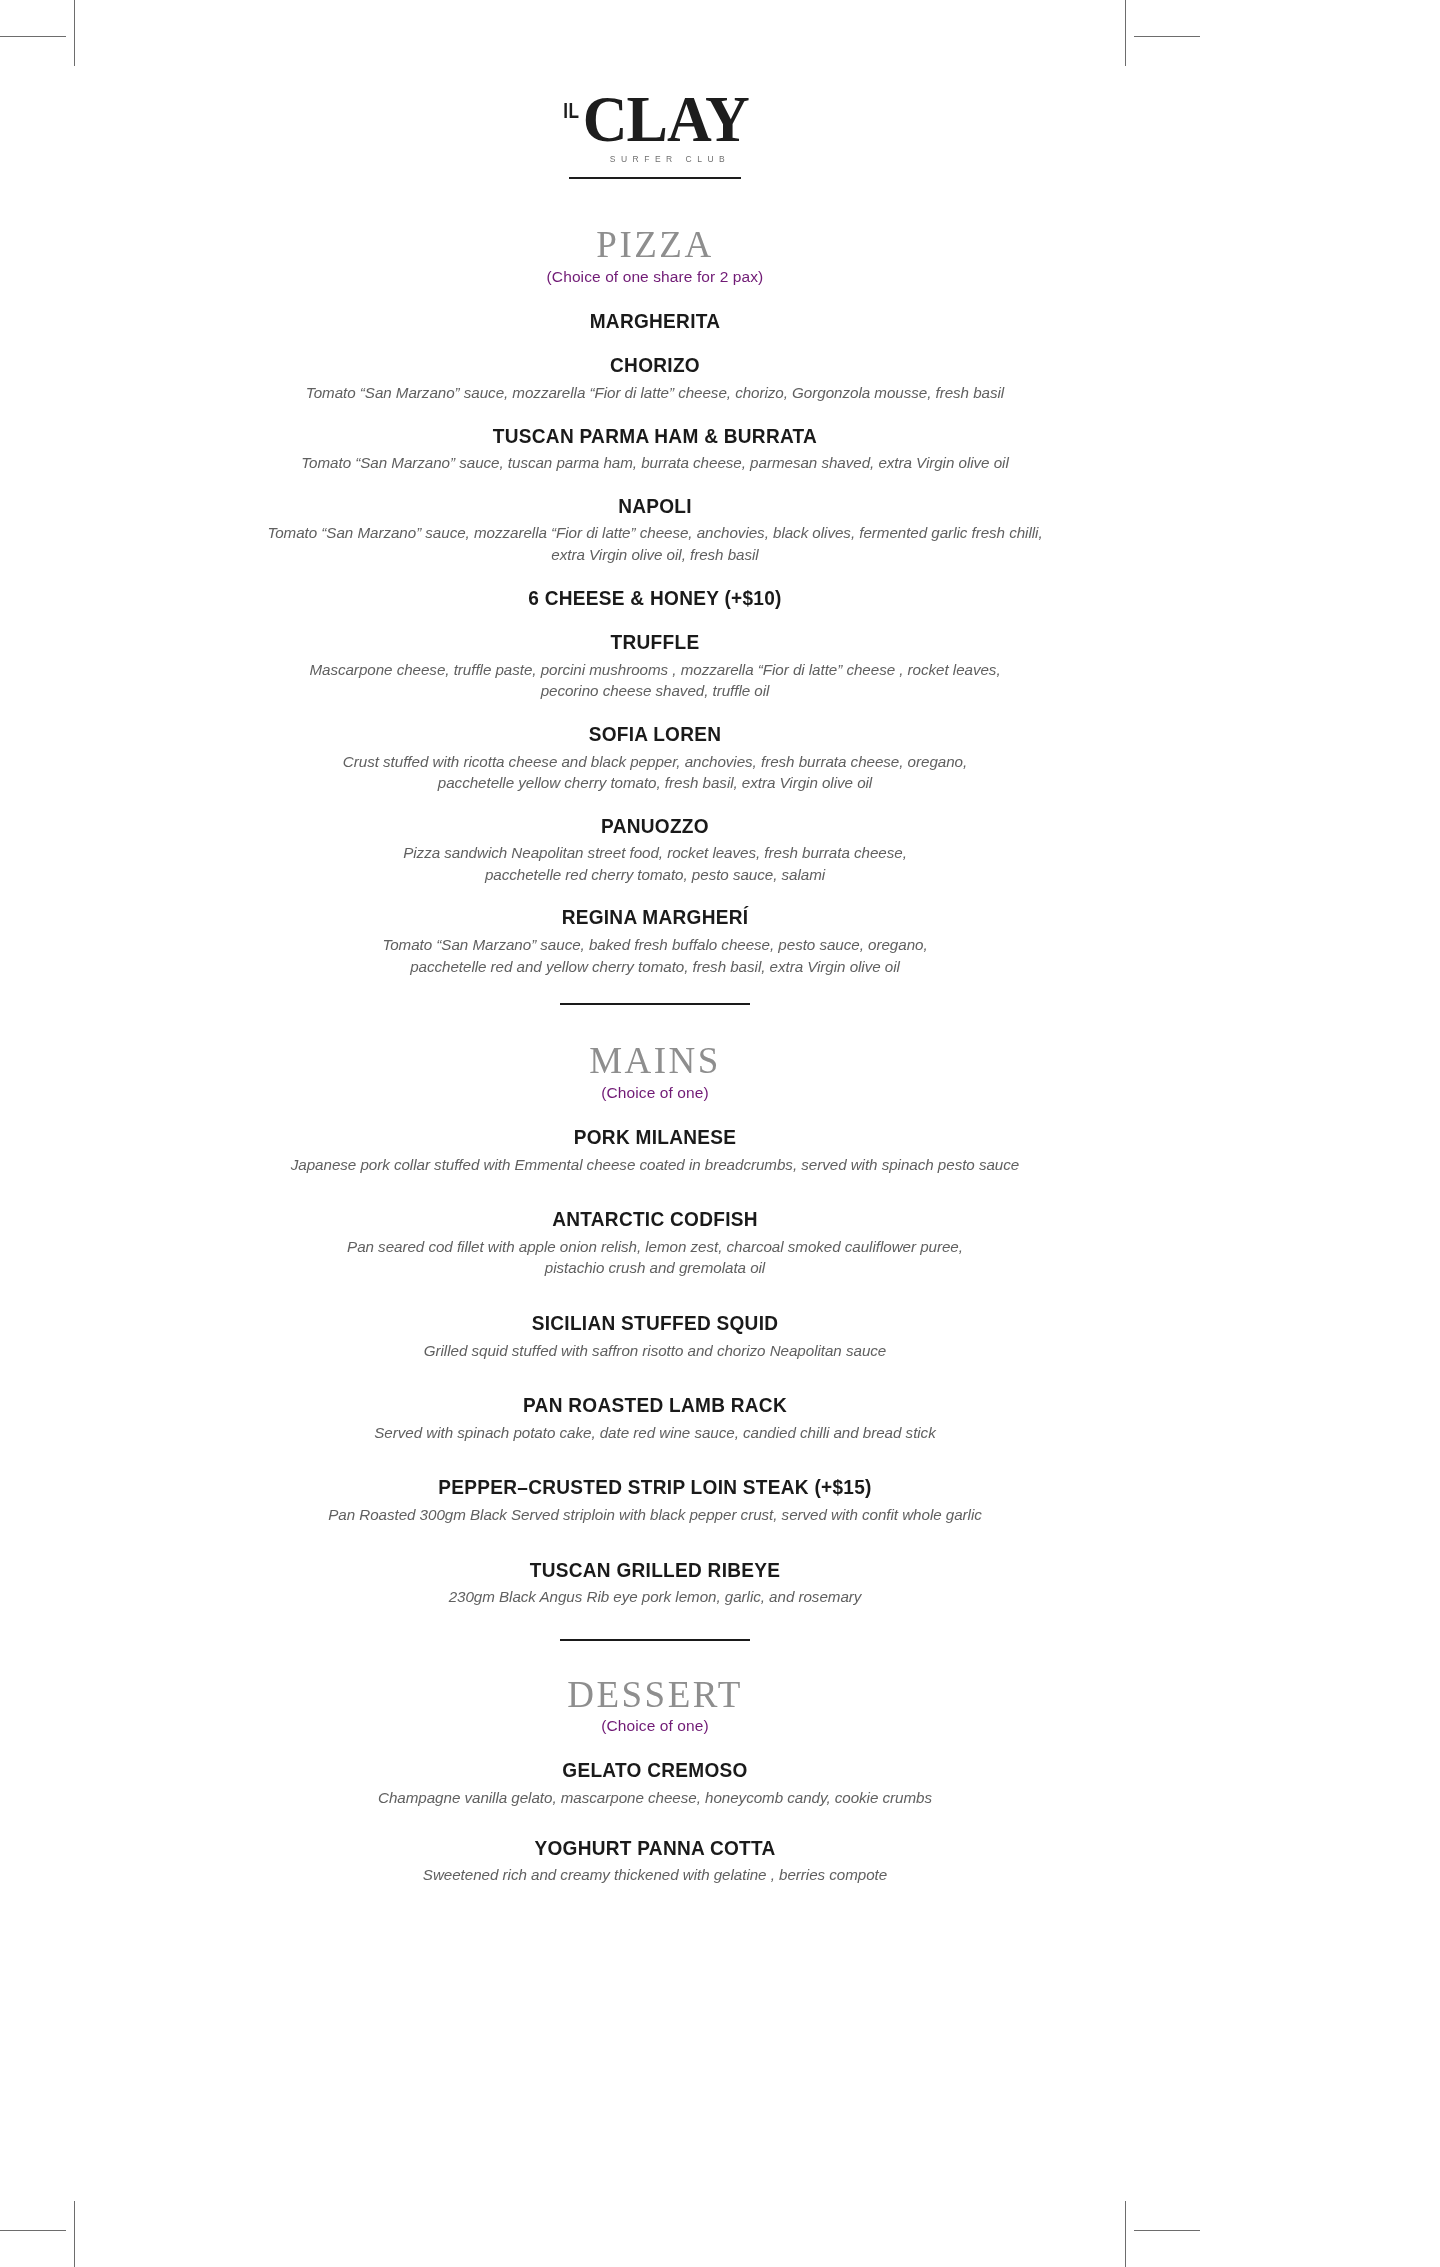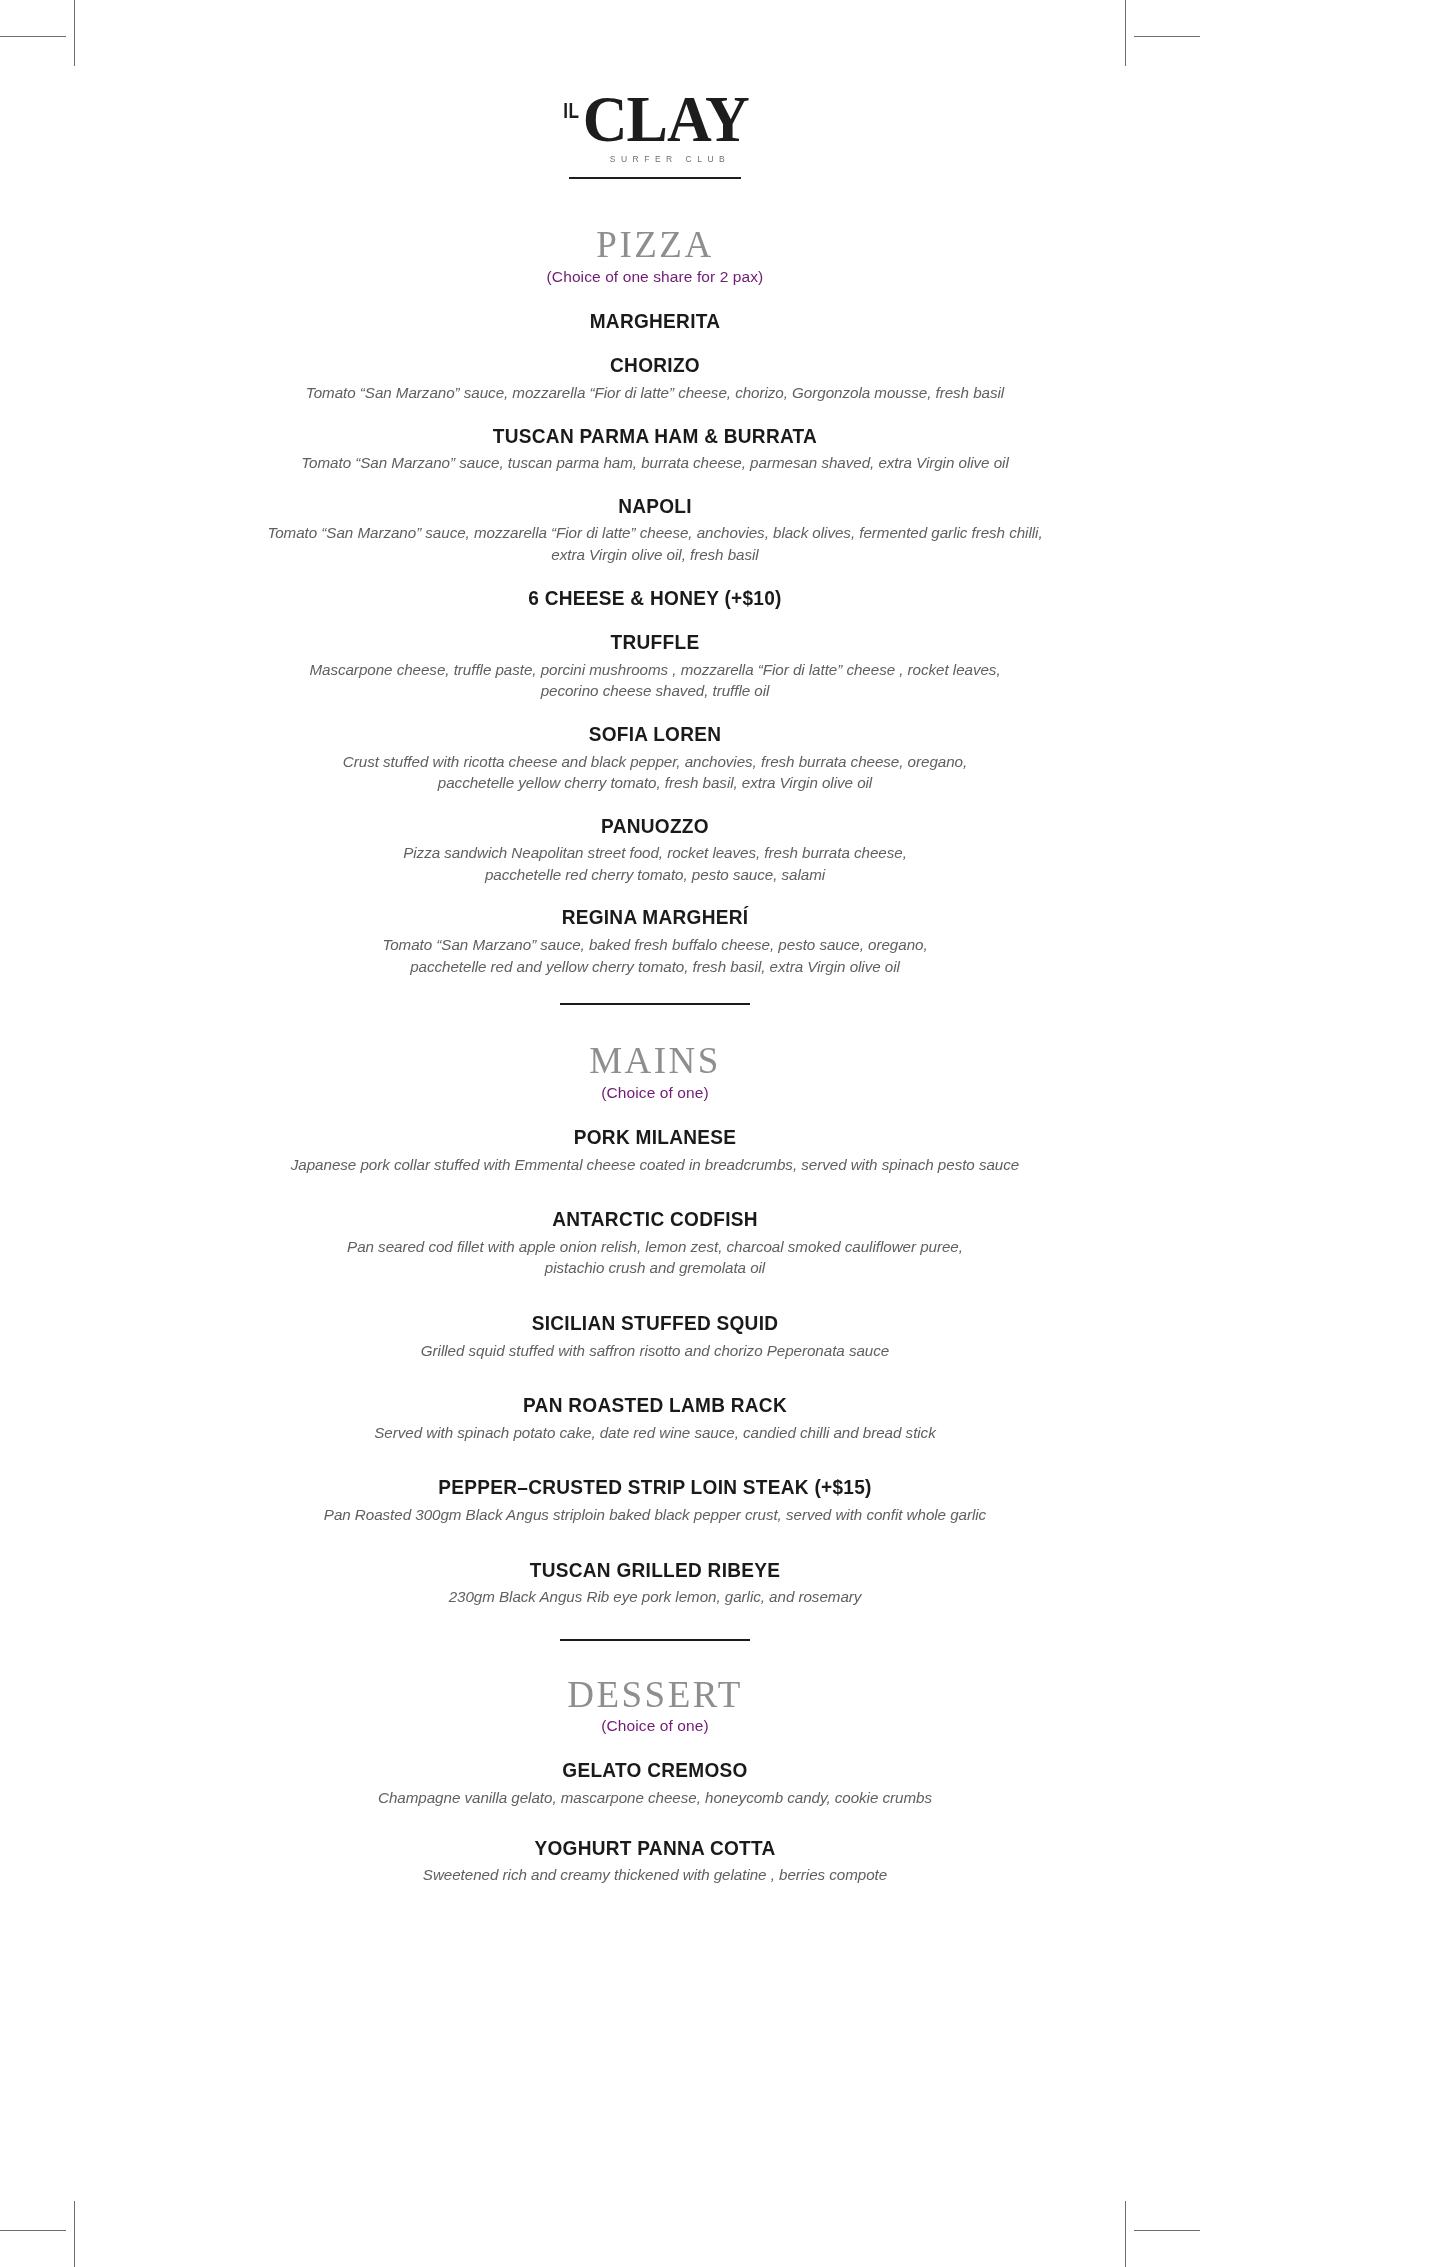--- a/index.html
+++ b/index.html
@@ -265,31 +265,31 @@
         </div>
 
         <div class="item">
           <span class="item-name">ANTARCTIC CODFISH</span>
           <div class="item-desc">Pan seared cod fillet with apple onion relish, lemon zest, charcoal smoked cauliflower puree,
 pistachio crush and gremolata oil</div>
         </div>
 
         <div class="item">
           <span class="item-name">SICILIAN STUFFED SQUID</span>
-          <div class="item-desc">Grilled squid stuffed with saffron risotto and chorizo Peperonata sauce</div>
+          <div class="item-desc">Grilled squid stuffed with saffron risotto and chorizo Neapolitan sauce</div>
         </div>
 
         <div class="item">
           <span class="item-name">PAN ROASTED LAMB RACK</span>
           <div class="item-desc">Served with spinach potato cake, date red wine sauce, candied chilli and bread stick</div>
         </div>
 
         <div class="item">
           <span class="item-name">PEPPER–CRUSTED STRIP LOIN STEAK (+$15)</span>
-          <div class="item-desc">Pan Roasted 300gm Black Angus striploin baked black pepper crust, served with confit whole garlic</div>
+          <div class="item-desc">Pan Roasted 300gm Black Served striploin with black pepper crust, served with confit whole garlic</div>
         </div>
 
         <div class="item">
           <span class="item-name">TUSCAN GRILLED RIBEYE</span>
           <div class="item-desc">230gm Black Angus Rib eye pork lemon, garlic, and rosemary</div>
         </div>
 
       </div>
     </div>
 

